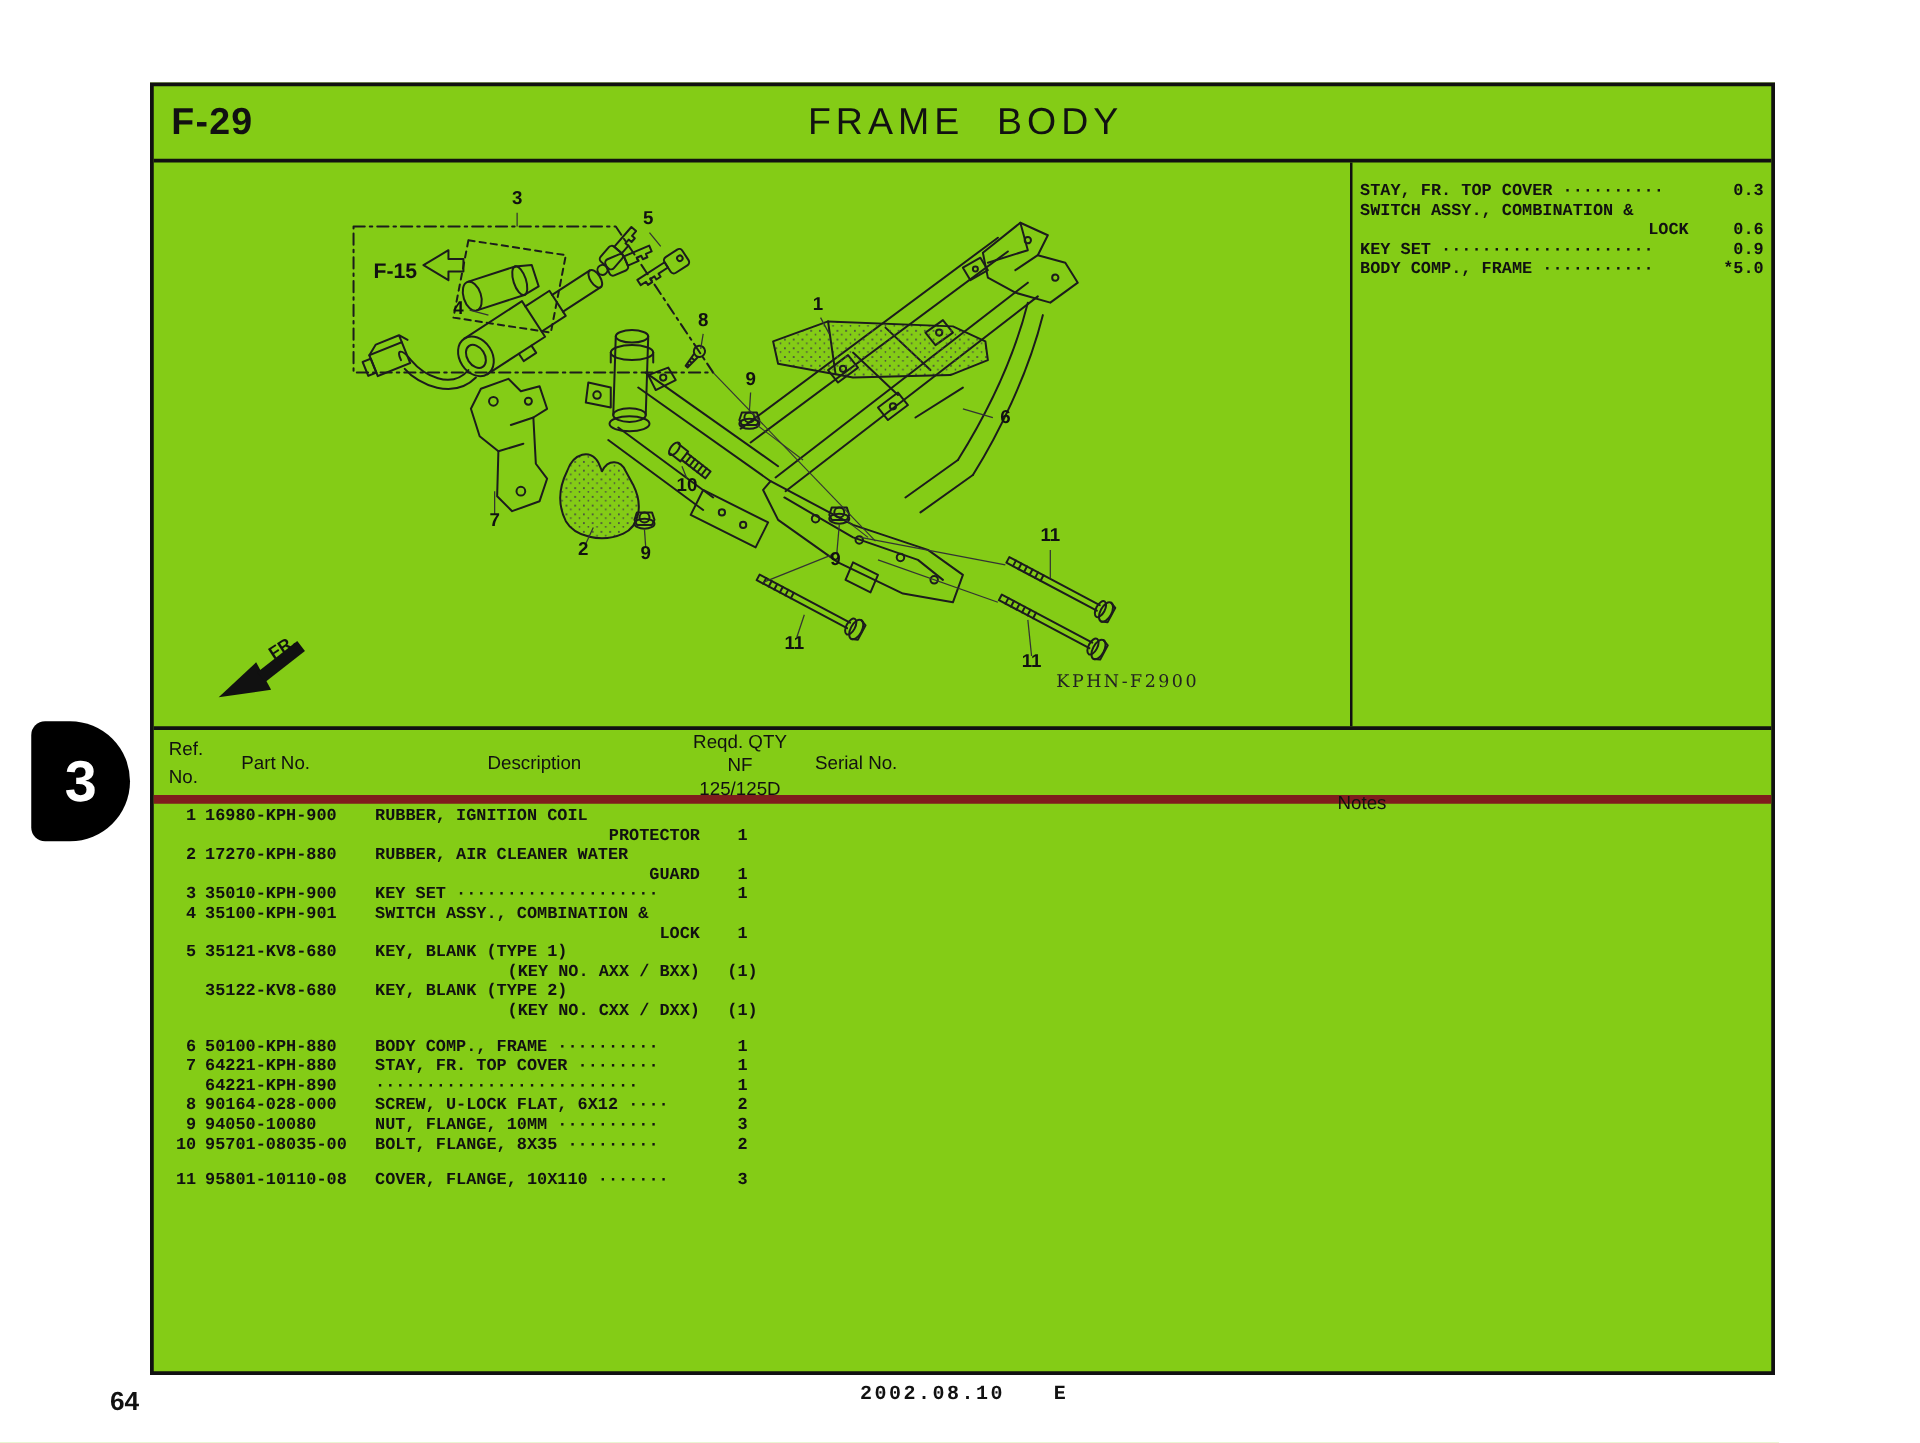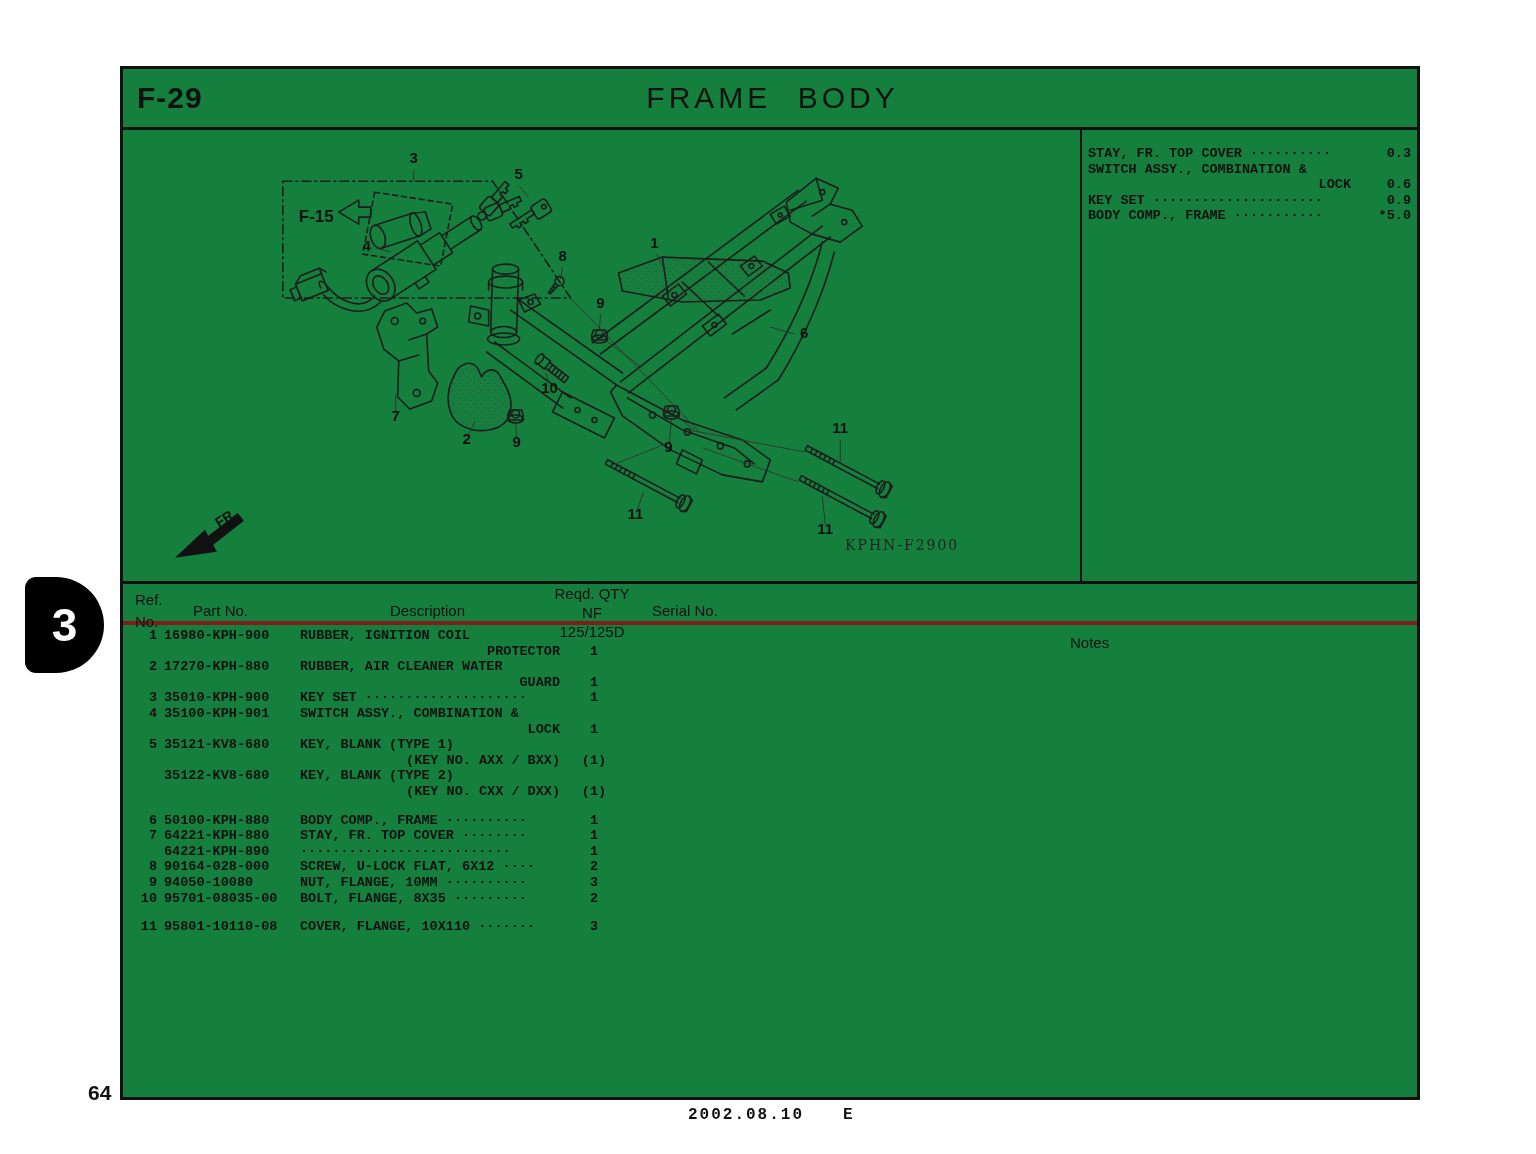--- a/index.html
+++ b/index.html
@@ -1,40 +1,40 @@
 <!DOCTYPE html>
 <html><head>
 <meta charset="utf-8">
 <style>
   html,body{margin:0;padding:0;background:#fff;}
   .stage{position:relative;width:1536px;height:1154px;background:#ffffff;overflow:hidden;
          font-family:"Liberation Sans",sans-serif;color:#111;}
   
   .sheet{position:absolute;left:120px;top:66px;width:1300px;height:1034px;
-         border:3px solid #111;box-sizing:border-box;background:#15803d;}
+         border:3px solid #111;box-sizing:border-box;background:#84cc16;}
   .title-bar{position:relative;height:58px;border-bottom:3px solid #111;}
   .doc-code{position:absolute;left:14px;top:12px;font-size:30px;font-weight:bold;letter-spacing:1px;}
   .doc-title{position:absolute;left:5px;right:0;top:12px;text-align:center;font-size:30px;
              letter-spacing:4px;word-spacing:14px;font-weight:500;}
   
   .content{position:relative;height:451px;}
   .diagram-wrap{position:absolute;left:0;top:0;width:957px;height:451px;}
   svg{display:block;}
   .service-panel{position:absolute;left:957px;top:0;right:0;bottom:0;border-left:2px solid #111;box-sizing:border-box;}
   .sp-head{position:relative;height:30px;border-bottom:2px solid #111;}
   .sp-item{position:absolute;left:88px;top:5px;font-size:16px;}
   .sp-frt{position:absolute;right:10px;top:5px;font-size:16px;}
   .sp-rows{padding-top:16px;}
   .sp-row{display:flex;font-family:"Liberation Mono",monospace;font-weight:bold;
           font-size:13.5px;line-height:15.5px;}
   .sp-row .lbl{flex:1;padding-left:6px;white-space:pre;}
   .sp-row .lbl.right{text-align:right;padding-right:14px;}
   .sp-row .val{width:46px;text-align:right;padding-right:6px;}
   
-  .thead{position:relative;height:44px;border-top:3px solid #111;border-bottom:4px solid #7f1d1d;
+  .thead{position:relative;height:62px;border-top:3px solid #111;border-bottom:7px solid #7f1d1d;
          box-sizing:border-box;font-size:15px;}
   .h-ref1{position:absolute;left:12px;top:7px;}
   .h-ref2{position:absolute;left:12px;top:29px;}
   .h-part{position:absolute;left:70px;top:18px;}
   .h-desc{position:absolute;left:267px;top:18px;}
   .h-qty{position:absolute;left:399px;width:140px;text-align:center;}
   .h-qty1{top:1px;} .h-qty2{top:20px;} .h-qty3{top:39px;}
   .h-serial{position:absolute;left:529px;top:18px;}
   .h-notes{position:absolute;left:947px;top:18px;margin-top:32px;}
   .tbody{padding-top:3px;}
@@ -43,21 +43,21 @@
   .p-row .c-ref{width:22px;margin-left:12px;text-align:right;}
   .p-row .c-part{width:136px;margin-left:7px;}
   .p-row .c-desc{width:260px;}
   .p-row .c-desc.right{text-align:right;}
   .p-row .c-qty{width:36px;margin-left:16px;text-align:center;}
   .p-spacer{height:13px;}
   
   .tab3{position:absolute;left:25px;top:577px;width:79px;height:96px;background:#000;
         border-radius:12px 52px 52px 12px;color:#fff;display:flex;align-items:center;
         justify-content:center;font-size:46px;font-weight:bold;}
-  .page-num{position:absolute;left:88px;top:1081px;font-size:21px;font-weight:bold;}
+  .page-num{position:absolute;left:88px;top:1110px;font-size:21px;font-weight:bold;}
   .footer{position:absolute;left:0;top:1106px;width:1536px;height:30px;
           font-family:"Liberation Mono",monospace;font-weight:bold;font-size:16px;}
   .f-date{position:absolute;left:688px;letter-spacing:2px;}
   .f-code{position:absolute;left:843px;}
   
   .ln{stroke:#1c1c1c;stroke-width:1.6;fill:none;stroke-linecap:round;stroke-linejoin:round;}
   .thin{stroke:#333;stroke-width:0.9;fill:none;}
   .stipfill{fill:url(#stip);}
   .dashdot{stroke-dasharray:9 4 2 4;}
   .dashed{stroke-dasharray:5 4;}

